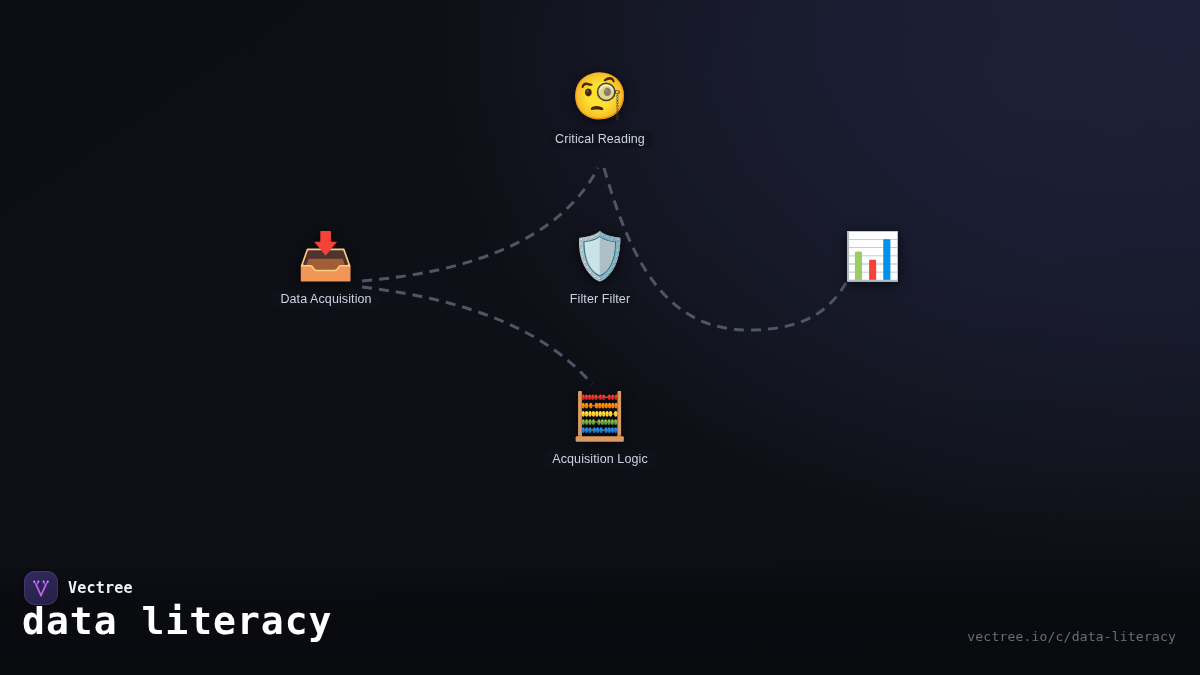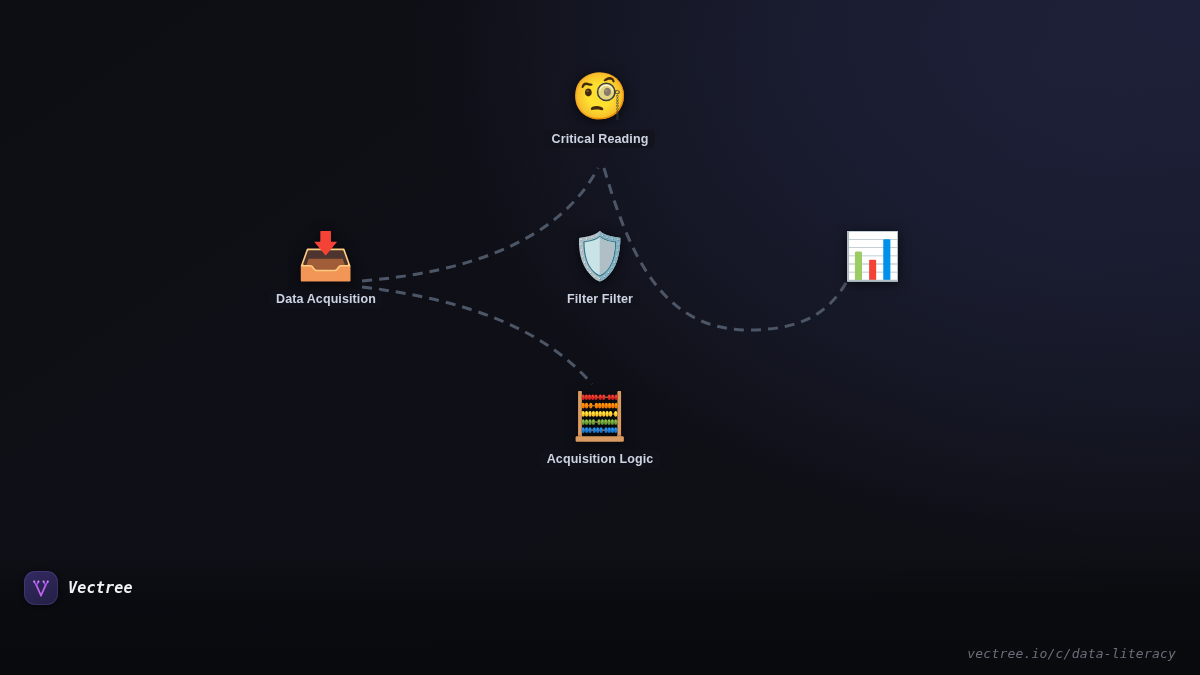--- a/index.html
+++ b/index.html
@@ -34,38 +34,38 @@
     font-size:46px;
     line-height:56px;
     height:56px;
     display:block;
     filter:drop-shadow(0 2px 6px rgba(0,0,0,0.65));
   }
   .node-label {
     display:inline-block;
     margin-top:6px;
     font-size:12.5px;
-    font-weight:bold;
+    font-weight:normal;
     color:#ccd3e2;
     letter-spacing:0.1px;
     line-height:14px;
     padding:2px 7px;
     border-radius:5px;
     background:rgba(16,18,26,0.72);
     white-space:nowrap;
   }
 
   
   #footer-band {
     position:absolute; left:0; right:0; bottom:0; height:120px;
     background:linear-gradient(to bottom, rgba(8,9,13,0) 0%, rgba(9,10,14,0.75) 35%, rgba(9,10,14,0.95) 100%);
     pointer-events:none;
   }
   #footer {
-    position:absolute; left:0; right:0; bottom:0; height:120px;font-style:italic;
+    position:absolute; left:0; right:0; bottom:0; height:120px;
   }
   #brand-row {
     position:absolute; left:24px; top:16px;
     display:flex; align-items:center; gap:10px;
   }
   #brand-mark {
     width:34px; height:34px; border-radius:11px;
     background:linear-gradient(150deg,#332a63 0%,#2a2450 55%,#241f46 100%);
     box-shadow:0 1px 4px rgba(0,0,0,0.55), inset 0 0 0 1px rgba(150,120,220,0.18);
     display:flex; align-items:center; justify-content:center;
@@ -74,21 +74,21 @@
     font-family:"DejaVu Sans Mono", monospace;
     font-size:15px; font-weight:bold; color:#f2f3f7; letter-spacing:0.2px;
   }
   #page-title {
     position:absolute; left:22px; top:44px;
     font-family:"DejaVu Sans Mono", monospace;
     font-size:38px; font-weight:bold; color:#ffffff;
     letter-spacing:1px; line-height:44px;
   }
   #footer-url {
-    position:absolute; right:24px; bottom:14px;
+    position:absolute; right:24px; bottom:31px;
     font-family:"DejaVu Sans Mono", monospace;
     font-size:13px; color:#6a6d7a; letter-spacing:0.2px;
   }
 </style>
 </head>
 <body>
 
 <div id="stage">
 
   <svg id="edges" viewBox="0 0 1200 675" width="1200" height="675" aria-hidden="true">
@@ -136,17 +136,18 @@
           <path d="M17.6 8.6 L20.1 4.6" stroke="#a855f7" stroke-width="1.7" stroke-linecap="round"></path>
           <circle cx="3.9" cy="4.3" r="1.25" fill="#d98cff"></circle>
           <circle cx="8.9" cy="4.3" r="1.25" fill="#d98cff"></circle>
           <circle cx="15.1" cy="4.3" r="1.25" fill="#d98cff"></circle>
           <circle cx="20.1" cy="4.3" r="1.25" fill="#d98cff"></circle>
         </svg>
       </div>
       <span id="brand-name">Vectree</span>
     </div>
 
+    <div id="page-title">data literacy</div>
 
     <div id="footer-url">vectree.io/c/data-literacy</div>
 
   </div>
 </div>
 
 </body></html>

